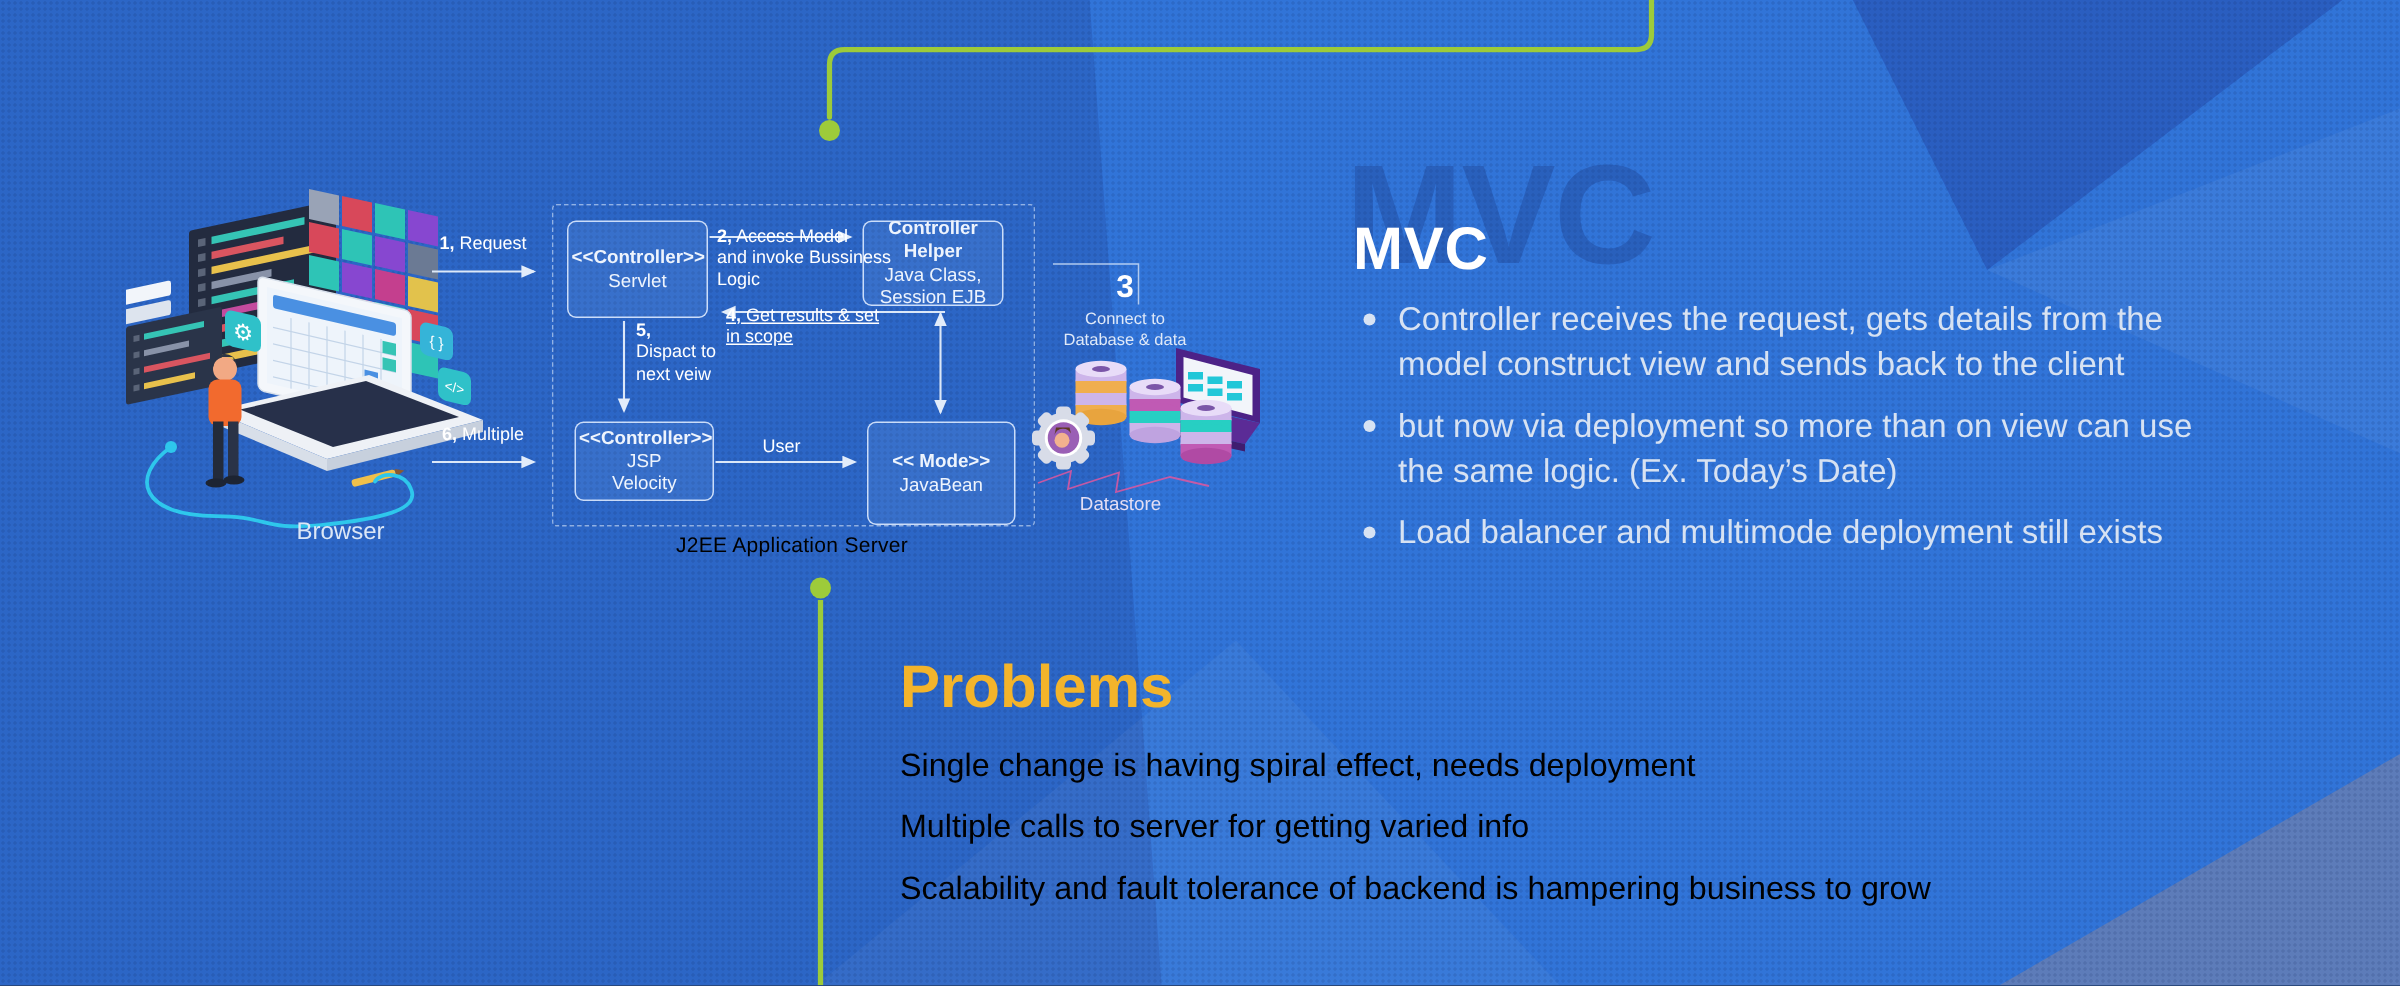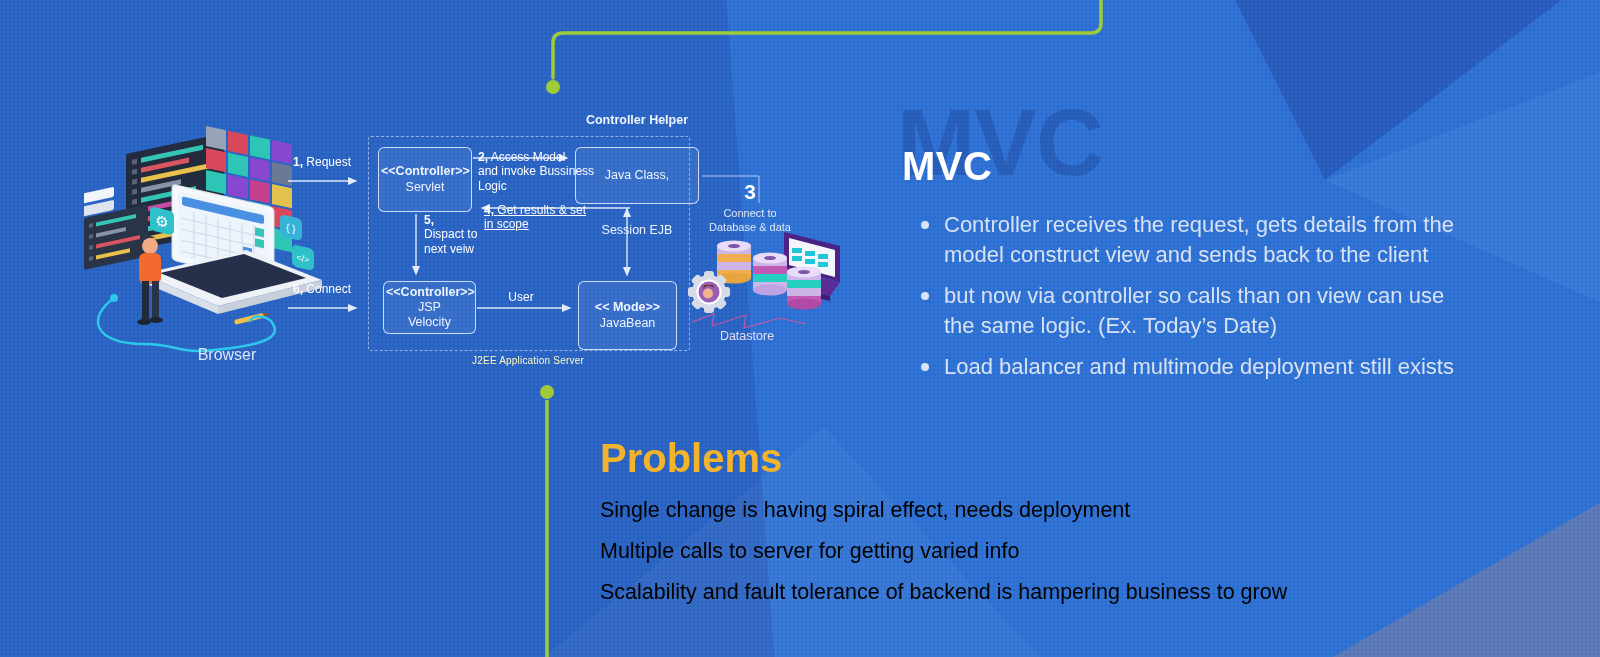--- a/index.html
+++ b/index.html
@@ -31,28 +31,28 @@
     background:rgba(165,203,255,.10);
     color:#eef4fd;text-align:center;font-size:12.5px;line-height:1.22;
     display:flex;flex-direction:column;justify-content:center;
     box-sizing:border-box;padding:3px 2px;
   }
   .dbox-title{font-weight:700;font-size:12.5px;}
   .dlabel{font-size:12px;color:#ffffff;line-height:1.2;}
   .dlabel b{font-weight:700;}
   .dlabel .ln{white-space:nowrap;}
   .center{text-align:center;}
-  .server-label{font-size:10px;color:#fef9c3;letter-spacing:.2px;}
+  .server-label{font-size:14px;color:#000000;letter-spacing:.2px;}
   .caption{color:#dce7f6;}
   .connect3-num{font-size:21px;font-weight:700;color:#fff;line-height:1;}
   .connect3-lines{font-size:11px;color:#dfe9f8;line-height:1.25;margin-top:5px;}
   
   .mvc-ghost{font-size:94px;font-weight:700;color:rgba(25,58,134,.34);line-height:1;letter-spacing:-1px;}
   .mvc-title{font-size:40px;font-weight:700;color:#ffffff;line-height:1;letter-spacing:.5px;}
-  .bullets{list-style:none;margin:16px;padding:0;width:660px;}
+  .bullets{list-style:none;margin:4px;padding:0;width:660px;}
   .bullets li{position:relative;padding-left:26px;margin-bottom:11px;color:#d7e2f2;
     font-size:22px;line-height:30px;}
   .bullet-dot{position:absolute;left:3px;top:11px;width:8px;height:8px;border-radius:50%;
     background:#d8e3f3;}
   .bullets .ln{white-space:nowrap;}
   .problems-title{font-size:40px;font-weight:700;color:#f3b42b;line-height:1;}
   .problems-item{font-size:21.5px;line-height:41px;color:#000000;white-space:nowrap;}
 </style>
 </head>
 <body>
@@ -210,21 +210,21 @@
     <path d="M702,176 H759 V203" stroke="#dce8f8" stroke-width="1" fill="none" opacity=".75"></path>
   </svg>
 
   <div class="abs dashed-box" style="left:368px;top:136px;width:320px;height:213px;"></div>
 
   <div class="abs dbox" style="left:378px;top:147px;width:94px;height:65px;">
     <div class="dbox-title">&lt;&lt;Controller&gt;&gt;</div>
     <div>Servlet</div>
   </div>
 
-  <div class="abs dbox" style="left:575px;top:147px;width:124px;height:57px;gap:40px;">
+  <div class="abs dbox" style="left:575px;top:147px;width:94px;height:57px;">
     <div class="dbox-title">Controller Helper</div>
     <div>Java Class,</div>
     <div>Session EJB</div>
   </div>
 
   <div class="abs dbox" style="left:383px;top:281px;width:93px;height:53px;">
     <div class="dbox-title">&lt;&lt;Controller&gt;&gt;</div>
     <div>JSP</div>
     <div>Velocity</div>
   </div>
@@ -255,21 +255,21 @@
   <div class="abs dlabel" style="left:424px;top:213px;width:80px;">
     <div class="ln"><b>5,</b></div>
     <div class="ln">Dispact to</div>
     <div class="ln">next veiw</div>
   </div>
 
   <div class="abs dlabel center" style="left:495px;top:290px;width:52px;">User</div>
 
   <div class="abs dlabel center" style="left:280px;top:282px;width:84px;">
     <b>6,</b>
-    <span>Connect</span>
+    <span>Multiple</span>
   </div>
 
   <div class="abs center" style="left:700px;top:181px;width:100px;">
     <div class="connect3-num">3</div>
     <div class="connect3-lines">
       <div>Connect to</div>
       <div>Database &amp; data</div>
     </div>
   </div>
 
@@ -353,21 +353,21 @@
   <div class="abs mvc-title" style="left:902px;top:146px;">MVC</div>
 
   <ul class="abs bullets" style="left:902px;top:194px;">
     <li>
       <span class="bullet-dot"></span>
       <div class="ln">Controller receives the request, gets details from the</div>
       <div class="ln">model construct view and sends back to the client</div>
     </li>
     <li>
       <span class="bullet-dot"></span>
-      <div class="ln">but now via controller so calls than on view can use</div>
+      <div class="ln">but now via deployment so more than on view can use</div>
       <div class="ln">the same logic. (Ex. Today’s Date)</div>
     </li>
     <li>
       <span class="bullet-dot"></span>
       <div class="ln">Load balancer and multimode deployment still exists</div>
     </li>
   </ul>
 
   <div class="abs problems-title" style="left:600px;top:438px;">Problems</div>
   <div class="abs" style="left:600px;top:490px;">

